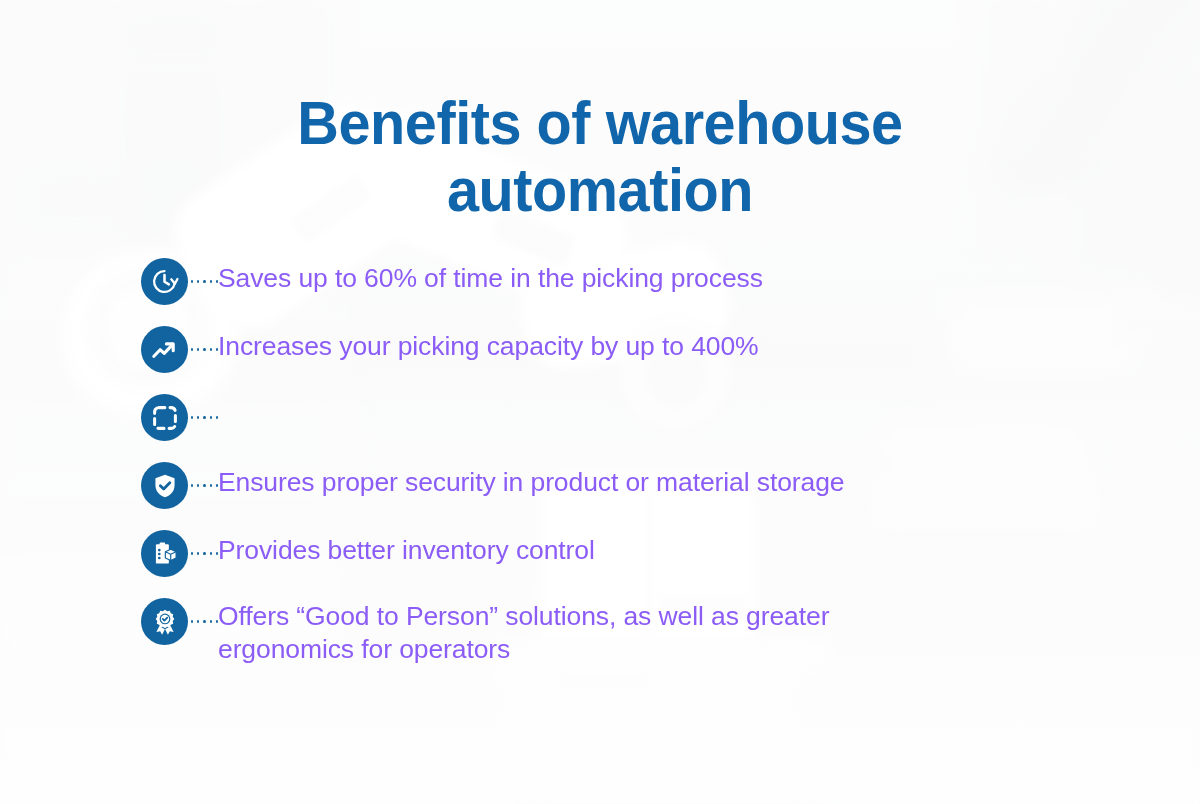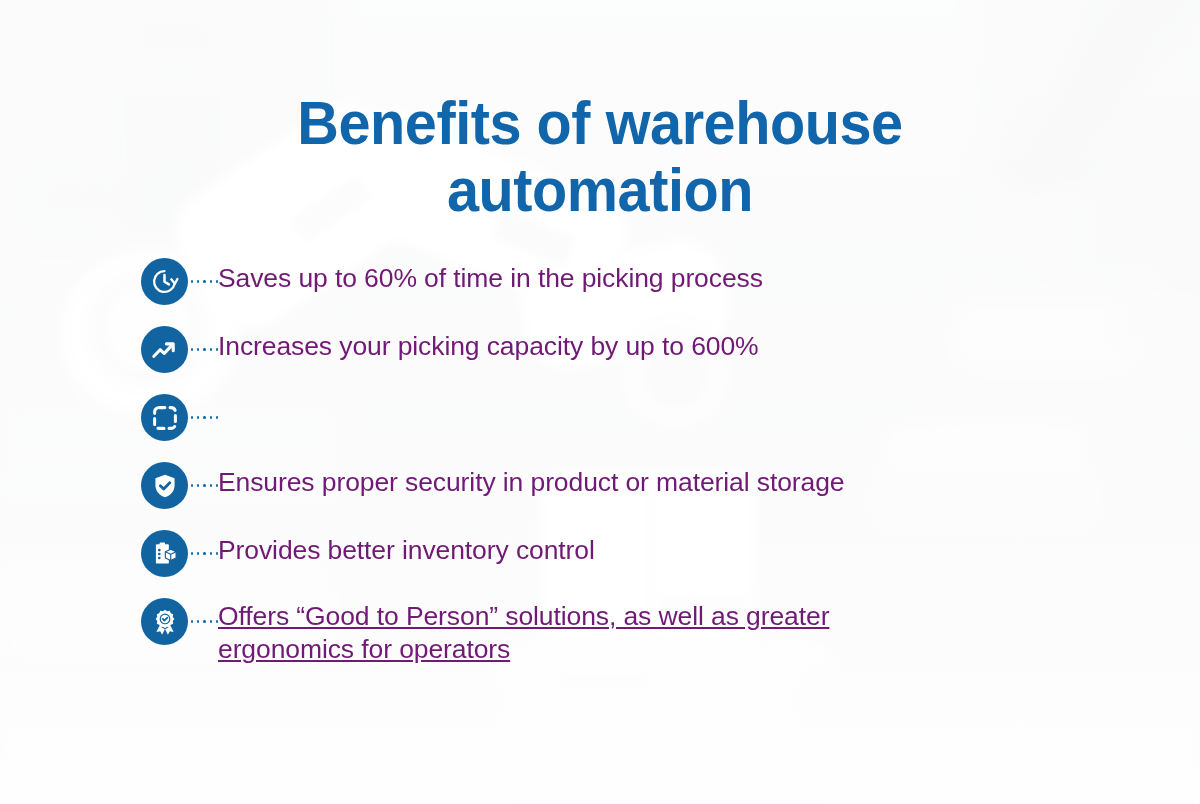--- a/index.html
+++ b/index.html
@@ -139,28 +139,28 @@
     width:30px; height:47px;
     display:flex; align-items:center; gap:4px;
     padding-left:3px;
   }
   .connector i{
     display:block; width:3px; height:3px; border-radius:50%;
     background:#1b6aa3;
   }
 
   .benefit-text{
-    color:#701a75;
+    color:#8b5cf6;
     font-size:26.5px;
     line-height:33px;
     padding-top:4px;
     letter-spacing:-0.1px;
     white-space:pre-line;
   }
-  .benefit.two-line .benefit-text{ padding-top:2px;text-decoration:underline; }
+  .benefit.two-line .benefit-text{ padding-top:2px; }
 </style>
 </head>
 <body>
 
 <div id="bg-photo">
   <div class="blur-shape rack rackL1"></div>
   <div class="blur-shape rack rackL2"></div>
   <div class="blur-shape rack rackL3"></div>
   <div class="blur-shape rack rackL4"></div>
   <div class="blur-shape rack rackL5"></div>
@@ -239,21 +239,21 @@
           <path d="M13.6 7.4h5.6v5.6" stroke="#fff" stroke-width="2.6" stroke-linecap="round" stroke-linejoin="round"></path>
         </svg>
       </span>
       <span class="connector">
         <i></i>
           <i></i>
           <i></i>
           <i></i>
           <i></i>
       </span>
-      <span class="benefit-text">Increases your picking capacity by up to 600%</span>
+      <span class="benefit-text">Increases your picking capacity by up to 400%</span>
     </div>
 
     <div class="benefit">
       <span class="icon-circle">
         <svg width="28" height="28" viewBox="0 0 24 24" fill="none">
           <rect x="3.1" y="3.1" width="17.8" height="17.8" rx="3.6" stroke="#fff" stroke-width="2.6" stroke-linecap="round" stroke-dasharray="5.2 4.4"></rect>
         </svg>
       </span>
       <span class="connector">
         <i></i>

